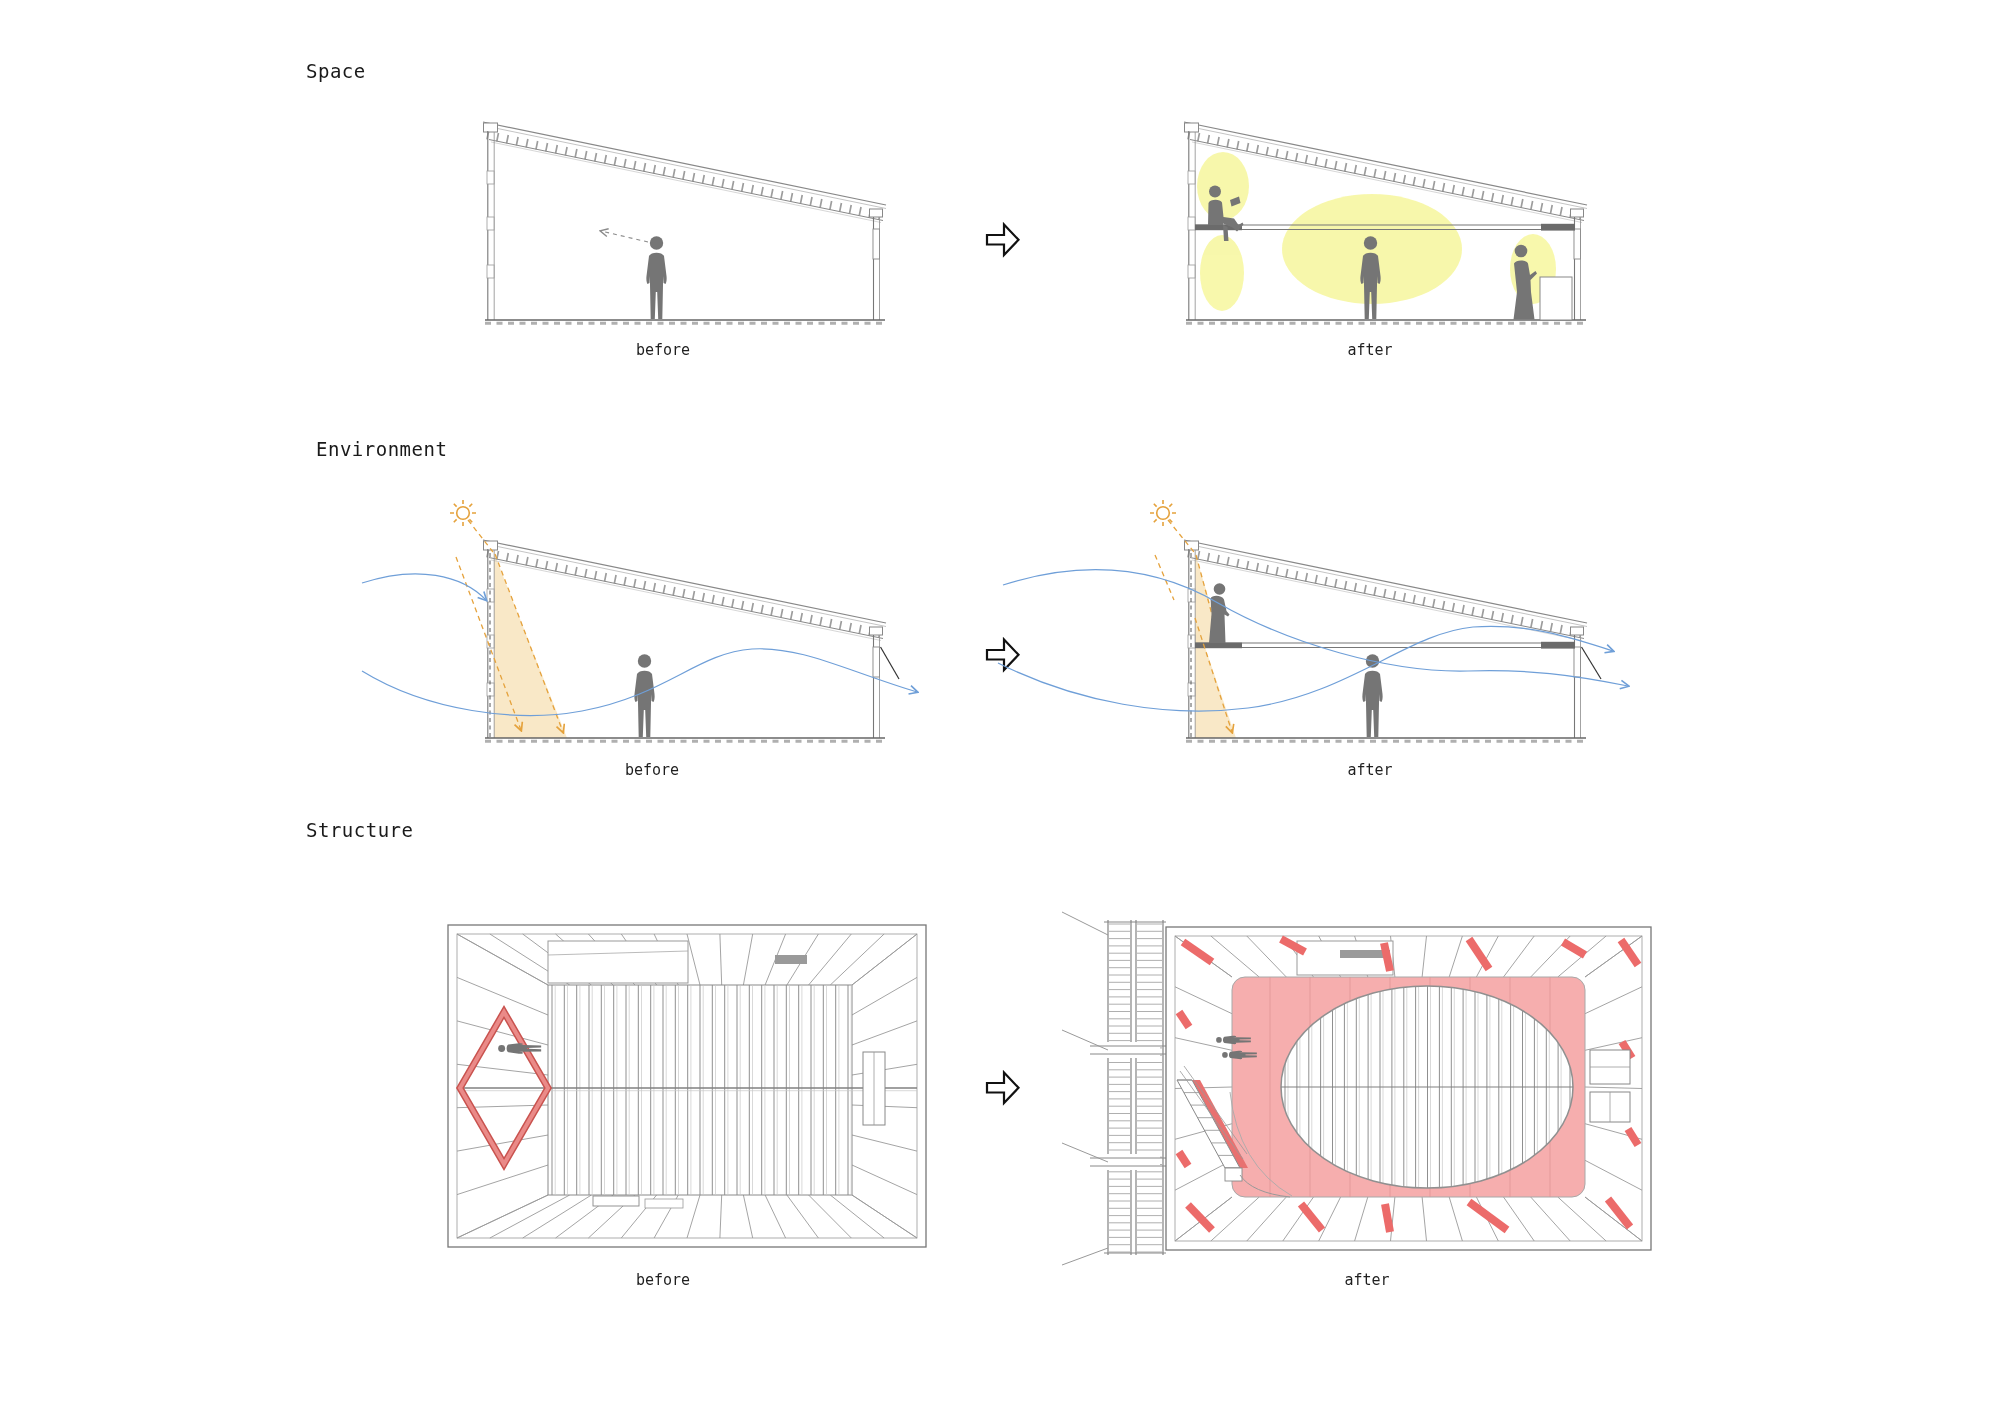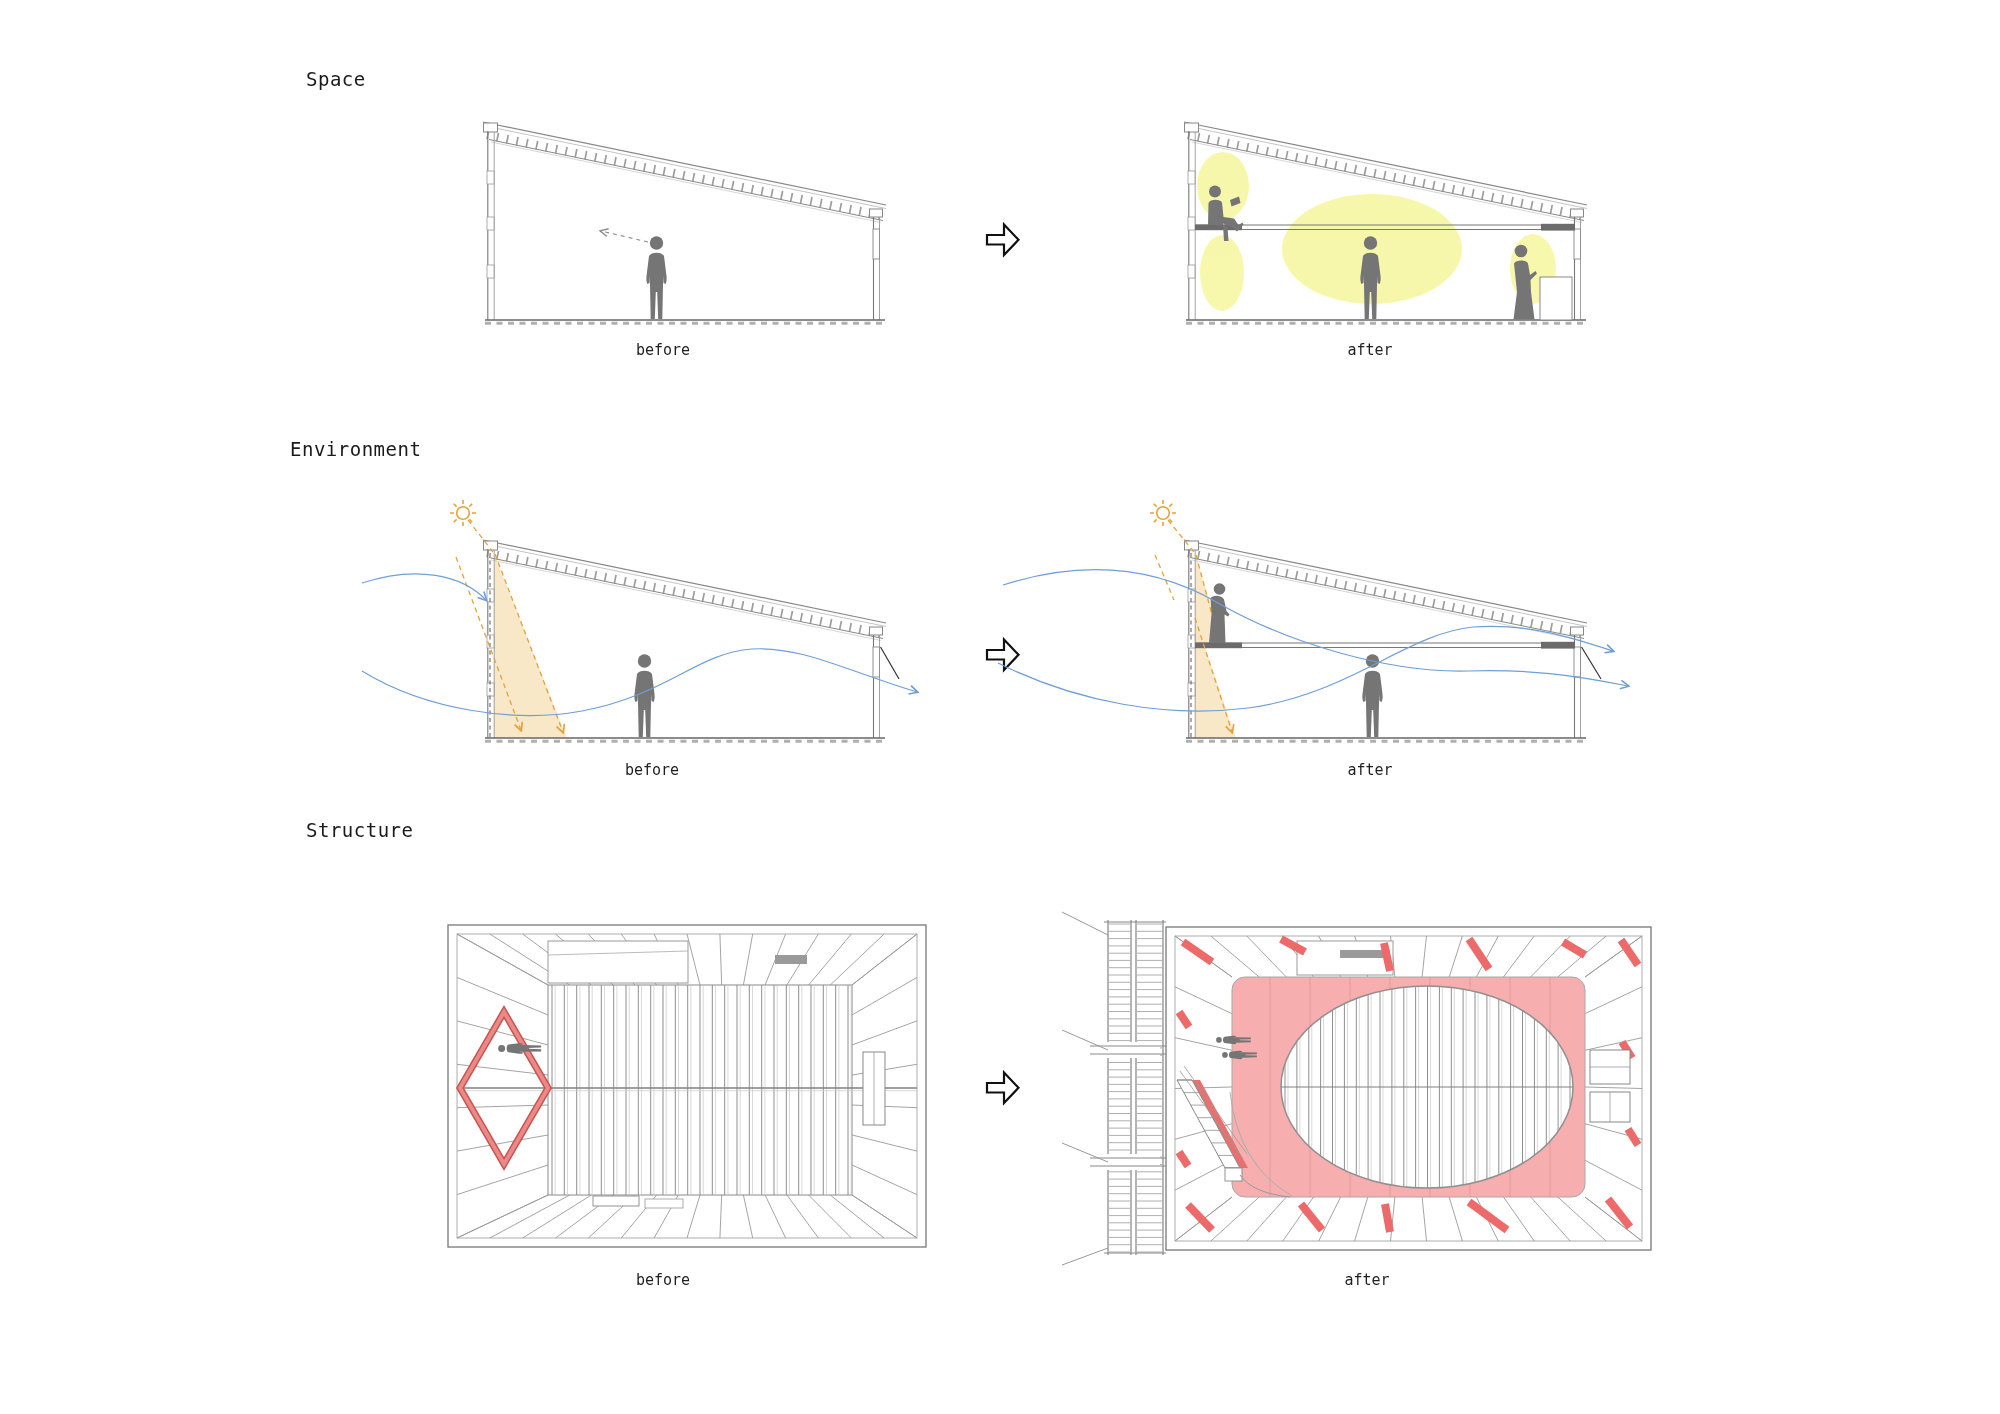--- a/index.html
+++ b/index.html
@@ -575,22 +575,22 @@
   <use href="#figStand" transform="translate(1222,1061) rotate(-90) scale(0.42)"></use>
   <g>
     <rect x="1590" y="1050" width="40" height="34" fill="#fff" stroke="#888" stroke-width="1"></rect>
     <line x1="1590" y1="1067" x2="1630" y2="1067" stroke="#999" stroke-width="0.8"></line>
     <rect x="1590" y="1092" width="40" height="30" fill="#fff" stroke="#888" stroke-width="1"></rect>
     <line x1="1610" y1="1092" x2="1610" y2="1122" stroke="#999" stroke-width="0.8"></line>
   </g>
 </g>
 </svg>
 
-<div class="title" style="left:306px;top:68px">Space</div>
-<div class="title" style="left:290px;top:438px">Environment</div>
+<div class="title" style="left:306px;top:60px">Space</div>
+<div class="title" style="left:316px;top:438px">Environment</div>
 <div class="title" style="left:306px;top:819px">Structure</div>
 
 <div class="cap" style="left:663px;top:341px">before</div>
 <div class="cap" style="left:1370px;top:341px">after</div>
 <div class="cap" style="left:652px;top:761px">before</div>
 <div class="cap" style="left:1370px;top:761px">after</div>
 <div class="cap" style="left:663px;top:1271px">before</div>
 <div class="cap" style="left:1367px;top:1271px">after</div>
 
 </div>

